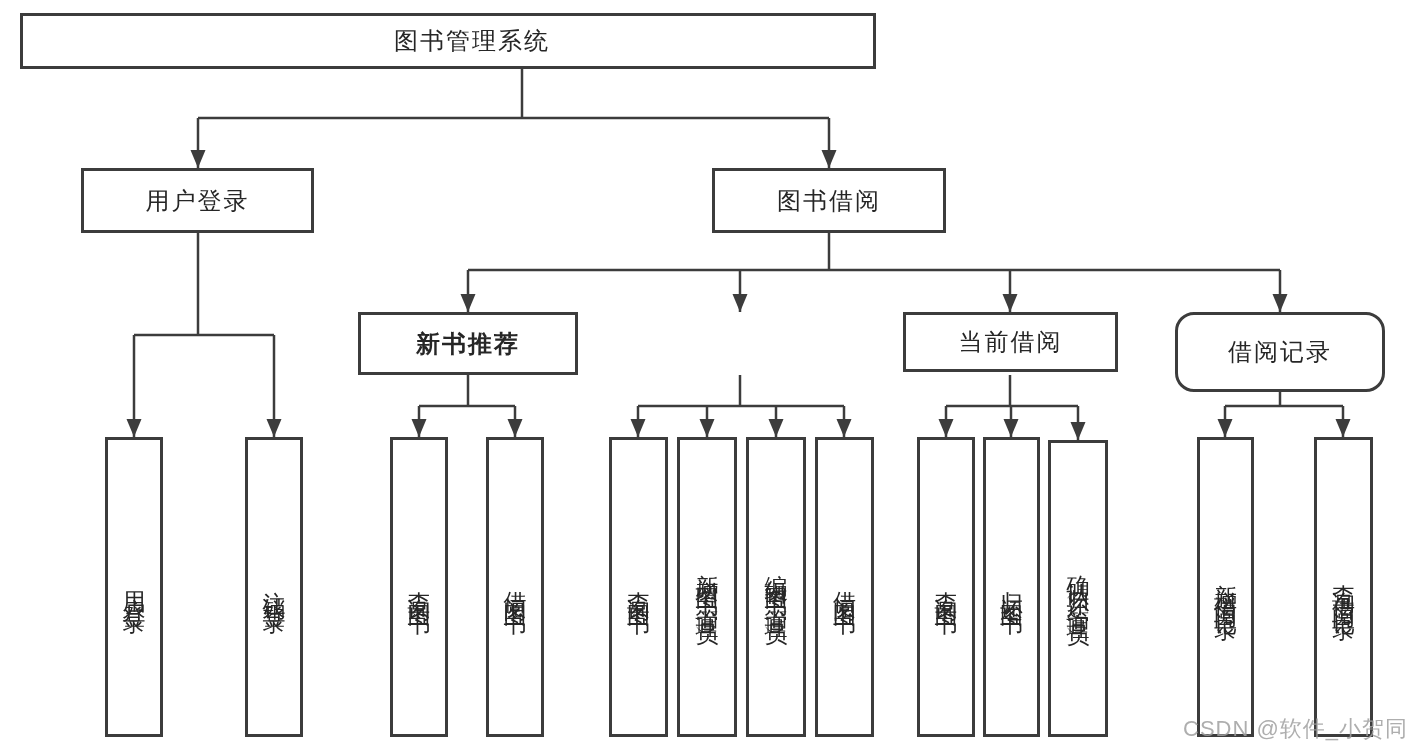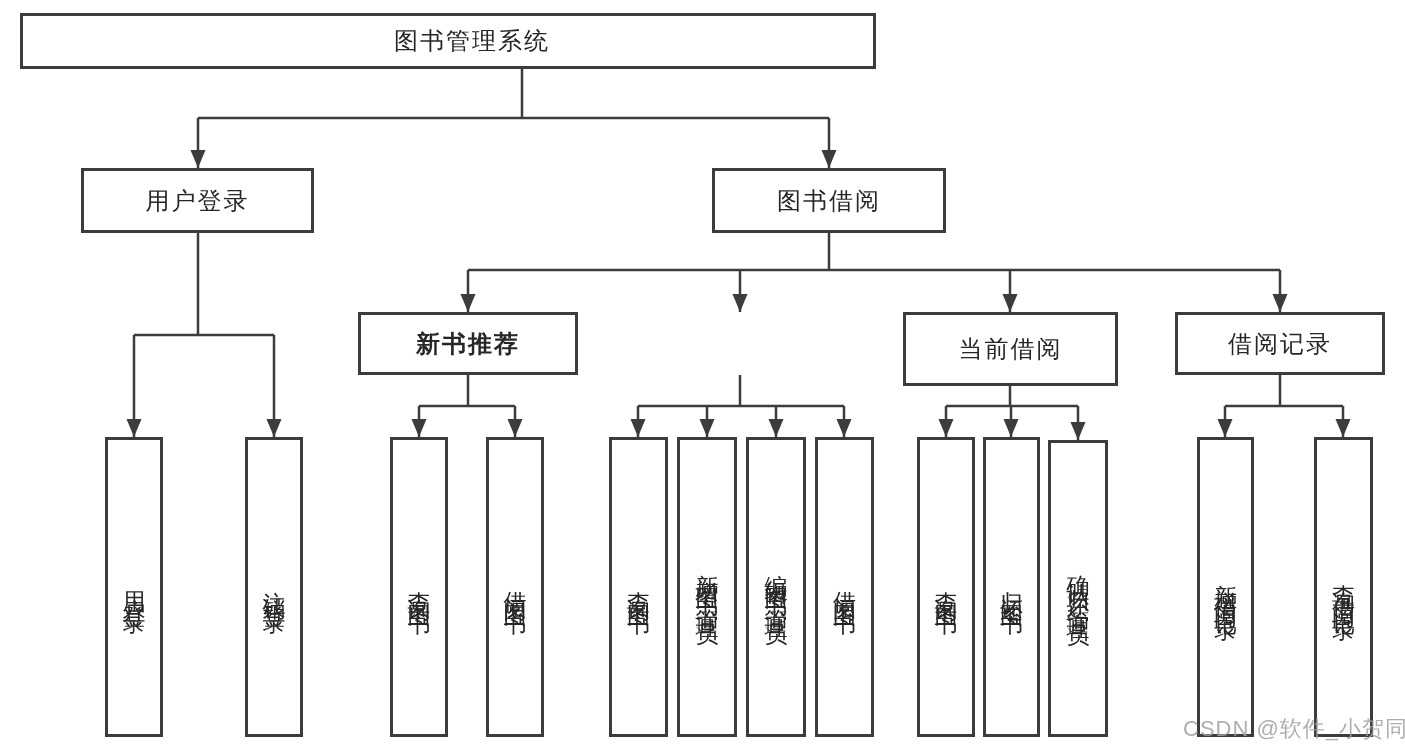--- a/index.html
+++ b/index.html
@@ -119,24 +119,24 @@
   <div class="hbox" style="left:81px; top:168px; width:233px; height:65px;">
     <span>用户登录</span>
   </div>
   <div class="hbox" style="left:712px; top:168px; width:234px; height:65px;">
     <span>图书借阅</span>
   </div>
 
   <div class="hbox" style="left:358px; top:312px; width:220px; height:63px;font-weight:bold;">
     <span>新书推荐</span>
   </div>
-  <div class="hbox" style="left:903px; top:312px; width:215px; height:74px;">
+  <div class="hbox" style="left:903px; top:312px; width:215px; height:60px;">
     <span>当前借阅</span>
   </div>
-  <div class="hbox" style="left:1175px; top:312px; width:210px; height:63px;">
+  <div class="hbox" style="left:1175px; top:312px; width:210px; height:80px;border-radius:19px;">
     <span>借阅记录</span>
   </div>
 
   <div class="vbox" style="left:105px; top:437px; width:58px; height:300px;">
     <span>用户登录</span>
   </div>
   <div class="vbox" style="left:245px; top:437px; width:58px; height:300px;">
     <span>注销登录</span>
   </div>
 

